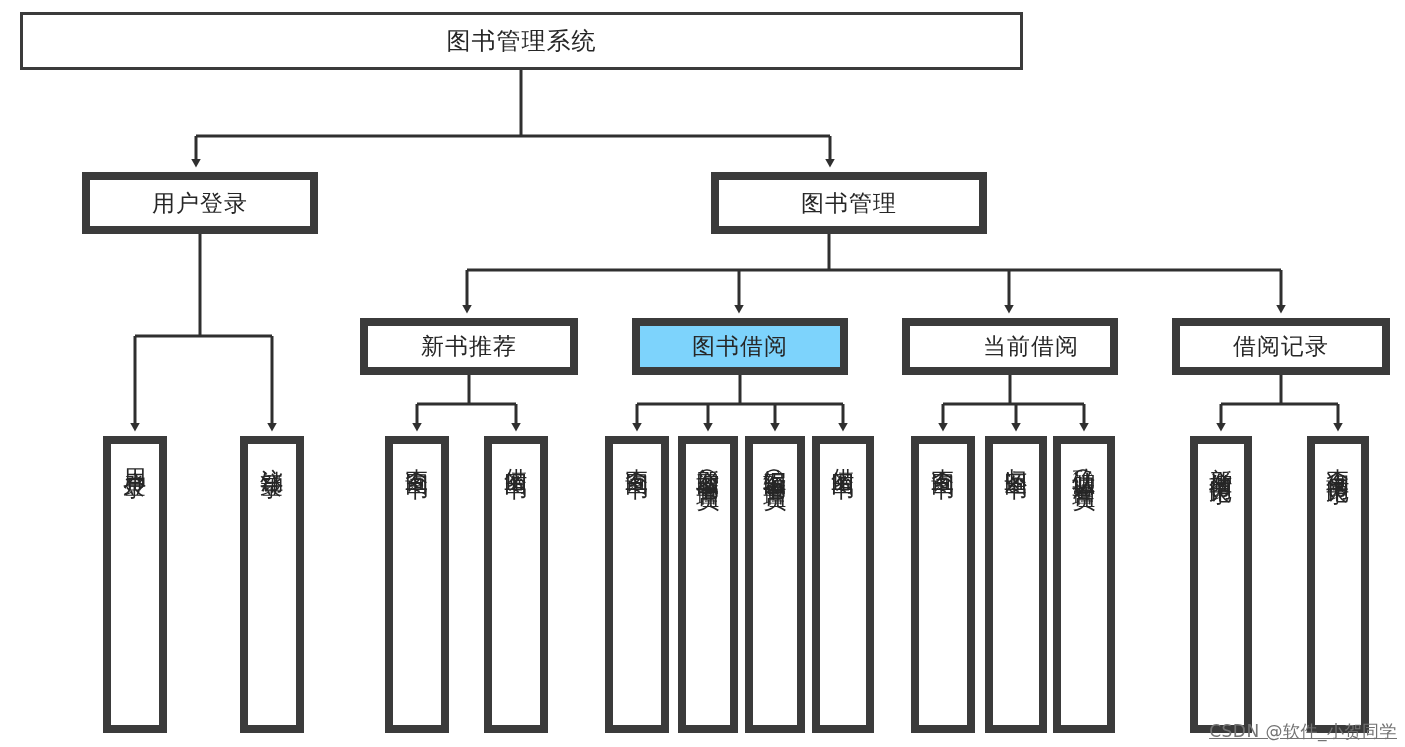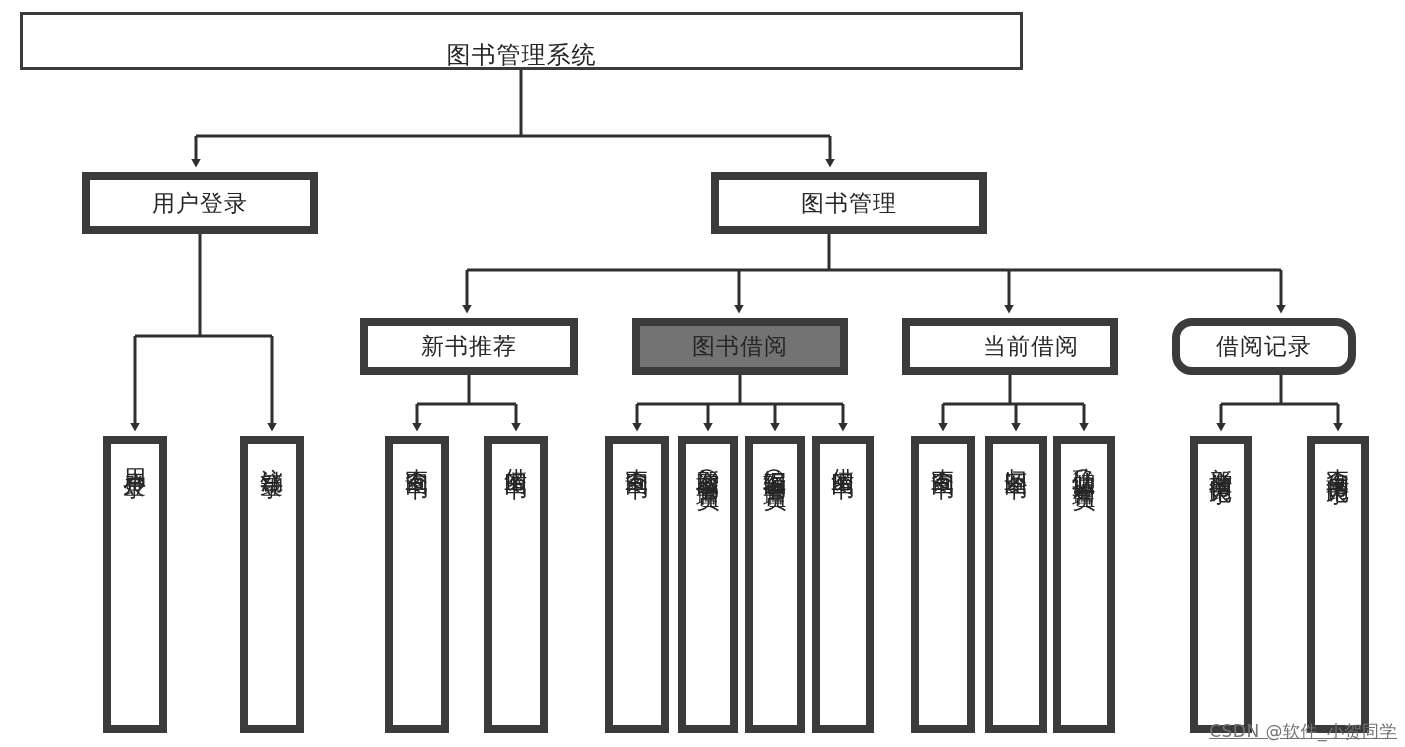--- a/index.html
+++ b/index.html
@@ -27,21 +27,20 @@
     box-sizing:border-box;
     background:#ffffff;
     border:8px solid #14532d;
     display:flex;
     align-items:center;
     justify-content:center;
     color:#262626;
   }
   .node.root{
     border-width:3px;
-    align-items:flex-end;
   }
   .node-label{
     white-space:nowrap;
     letter-spacing:1px;
     line-height:1;
   }
   
   .node.horiz .node-label{
     font-size:23px;
   }
@@ -135,27 +134,27 @@
   <div class="node horiz" style="left: 82px; top: 172px; width: 236px; height: 62px; border-color: rgb(59, 59, 59); background: rgb(255, 255, 255); color: rgb(38, 38, 38);">
     <span class="node-label">用户登录</span>
   </div>
   <div class="node horiz" style="left: 711px; top: 172px; width: 276px; height: 62px; border-color: rgb(59, 59, 59); background: rgb(255, 255, 255); color: rgb(38, 38, 38);">
     <span class="node-label">图书管理</span>
   </div>
 
   <div class="node horiz" style="left: 360px; top: 318px; width: 218px; height: 57px; border-color: rgb(59, 59, 59); background: rgb(255, 255, 255); color: rgb(38, 38, 38);">
     <span class="node-label">新书推荐</span>
   </div>
-  <div class="node horiz" style="left: 632px; top: 318px; width: 216px; height: 57px; border-color: rgb(59, 59, 59); background: #737373; color: rgb(38, 38, 38);">
+  <div class="node horiz" style="left: 632px; top: 318px; width: 216px; height: 57px; border-color: rgb(59, 59, 59); background: #7dd3fc; color: rgb(38, 38, 38);">
     <span class="node-label">图书借阅</span>
   </div>
   <div class="node horiz" style="left: 902px; top: 318px; width: 216px; height: 57px; border-color: rgb(59, 59, 59); background: rgb(255, 255, 255); color: rgb(38, 38, 38); padding-left: 42px;">
     <span class="node-label">当前借阅</span>
   </div>
-  <div class="node horiz" style="left: 1172px; top: 318px; width: 184px; height: 57px; border-color: rgb(59, 59, 59); background: rgb(255, 255, 255); color: rgb(38, 38, 38); border-radius: 20px;">
+  <div class="node horiz" style="left: 1172px; top: 318px; width: 218px; height: 57px; border-color: rgb(59, 59, 59); background: rgb(255, 255, 255); color: rgb(38, 38, 38);">
     <span class="node-label">借阅记录</span>
   </div>
 
   <div class="node vert" style="left: 103px; top: 436px; width: 64px; height: 297px; border-color: rgb(59, 59, 59); background: rgb(255, 255, 255); color: rgb(38, 38, 38);">
     <span class="node-label">用户登录</span>
   </div>
   <div class="node vert" style="left: 240px; top: 436px; width: 64px; height: 297px; border-color: rgb(59, 59, 59); background: rgb(255, 255, 255); color: rgb(38, 38, 38);">
     <span class="node-label">注销登录</span>
   </div>
   <div class="node vert" style="left: 385px; top: 436px; width: 64px; height: 297px; border-color: rgb(59, 59, 59); background: rgb(255, 255, 255); color: rgb(38, 38, 38);">

